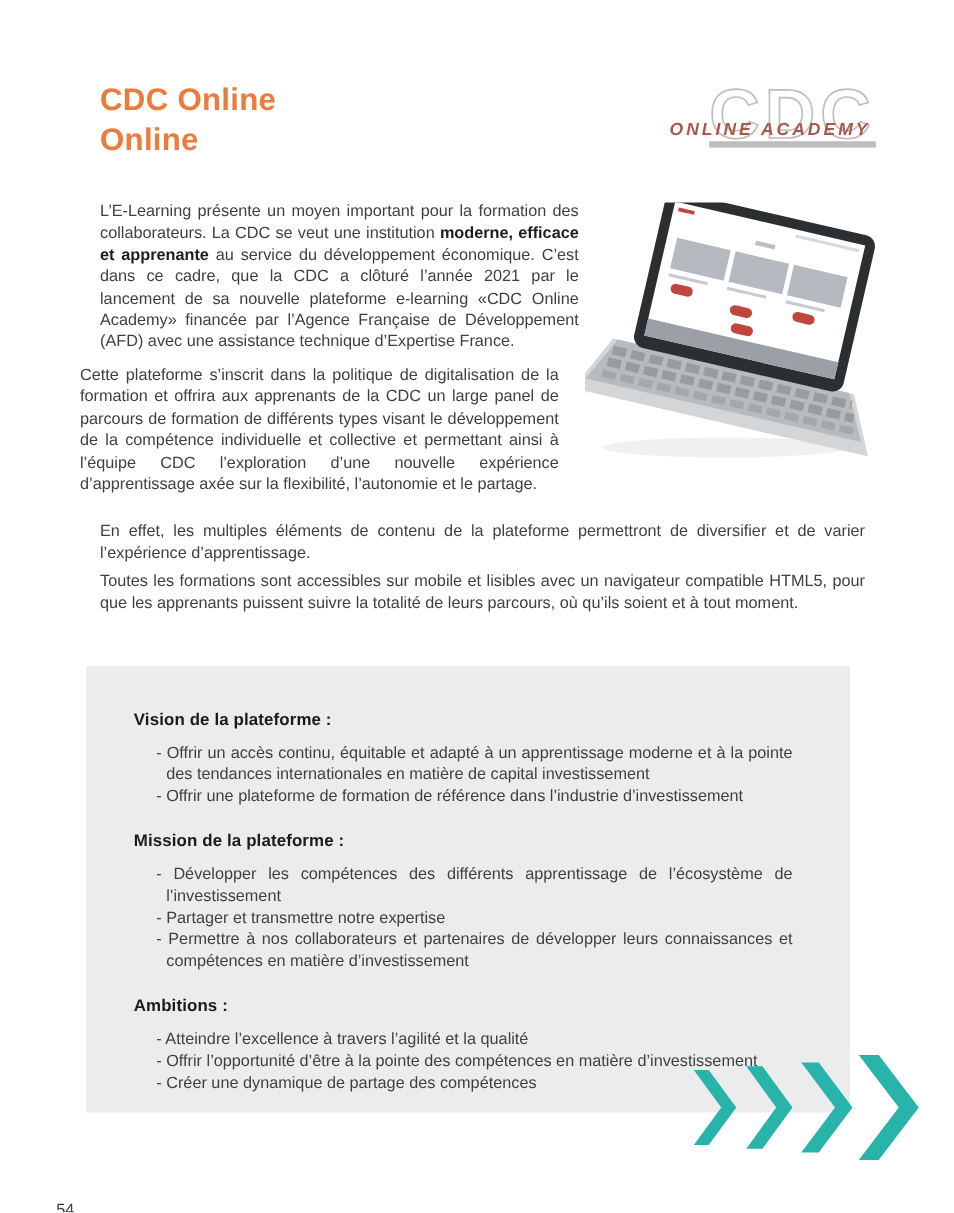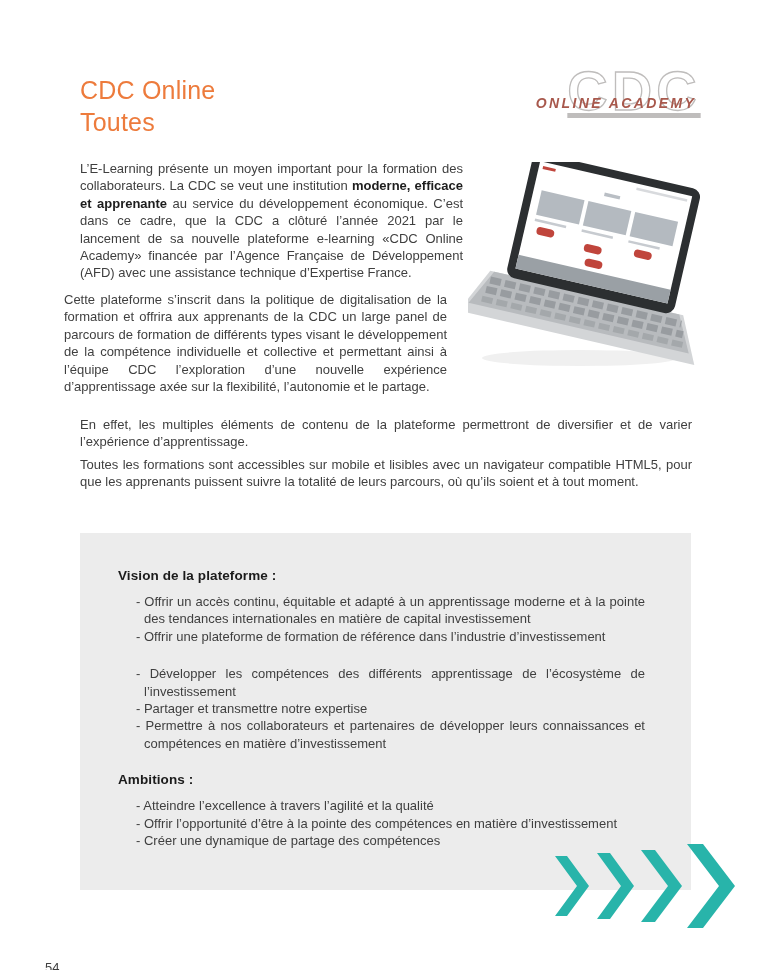--- a/index.html
+++ b/index.html
@@ -5,22 +5,22 @@
   * { margin:0; padding:0; box-sizing:border-box; }
   html,body { background:#ffffff; }
   body { font-family:"Liberation Sans", sans-serif; }
   .page {
     position:relative; width:763px; height:970px; background:#ffffff;
     overflow:hidden; margin:0 auto;
   }
 
   
   .title {
-    position:absolute; left:80px; top:74px; width:260px;
-    font-size:25px; font-weight:normal; line-height:1.28; color:#ED7B3C;
+    position:absolute; left:80px; top:64px; width:260px;
+    font-size:25px; font-weight:bold; line-height:1.28; color:#ED7B3C;
     letter-spacing:.2px;
   }
   .logo {
     position:absolute; left:530px; top:66px; width:172px; height:74px;
   }
   .logo-cdc {
     position:absolute; left:18px; top:-8px; width:100%;
     font-size:56px; font-weight:bold; letter-spacing:4px;
     color:transparent; -webkit-text-stroke:1.3px #bfbdbc;
     text-align:center;
@@ -41,21 +41,21 @@
   .intro-1 { position:absolute; left:80px; top:160px; width:383px; }
   .intro-2 { position:absolute; left:64px; top:291px; width:383px; }
   .wide-1  { position:absolute; left:80px; top:416px; width:612px; }
   .wide-2  { position:absolute; left:80px; top:456px; width:612px; }
 
   
   .laptop { position:absolute; left:468px; top:162px; width:252px; height:208px; }
 
   
   .infobox {
-    position:absolute; left:80px; top:533px; width:611px; height:357px;
+    position:absolute; left:69px; top:533px; width:611px; height:357px;
     background:#ECECEC; padding:35px 46px 0 38px;
   }
   .box-heading {
     font-size:13.5px; font-weight:bold; color:#1b1b1b; letter-spacing:.1px;
   }
   .box-list { list-style:none; margin:10px 0 20px 14px; }
   .box-list li {
     font-size:13px; line-height:17.4px; color:#3F3F3F; text-align:justify;
     padding-left:12px; text-indent:-8px;
   }
@@ -70,21 +70,21 @@
     font-size:13px; color:#3F3F3F;
   }
 </style>
 </head>
 <body>
 
 <div class="page">
 
   <div class="title">
     <div>CDC Online</div>
-    <div>Toutes</div>
+    <div>Online</div>
   </div>
 
   <div class="logo">
     <div class="logo-cdc">CDC</div>
     <div class="logo-word">ONLINE ACADEMY</div>
   </div>
 
   <p class="para intro-1"><span>L’E-Learning présente un moyen important pour la formation des collaborateurs. La CDC se veut une institution </span><b>moderne, efficace et apprenante</b><span> au service du développement économique. C’est dans ce cadre, que la CDC a clôturé l’année 2021 par le lancement de sa nouvelle plateforme e-learning «CDC Online Academy» financée par l’Agence Française de Développement (AFD) avec une assistance technique d’Expertise  France.</span></p>
 
   <p class="para intro-2">Cette plateforme s’inscrit dans la politique de digitalisation de la formation et offrira aux apprenants de la CDC un large panel de parcours de formation de différents types visant le développement de la compétence individuelle et collective et permettant ainsi à l’équipe CDC l’exploration d’une nouvelle expérience d’apprentissage axée sur la flexibilité, l’autonomie et le partage.</p>
@@ -123,20 +123,21 @@
   <p class="para wide-2">Toutes les formations sont accessibles sur mobile et lisibles avec un navigateur compatible HTML5, pour que les apprenants puissent suivre la totalité de leurs parcours, où qu’ils soient et à tout moment.</p>
 
   <div class="infobox">
 
     <div class="box-heading">Vision de la plateforme :</div>
     <ul class="box-list">
       <li>Offrir un accès continu, équitable et adapté à un apprentissage moderne et à la pointe des tendances internationales en matière de capital investissement</li>
       <li>Offrir une plateforme de formation de référence dans l’industrie d’investissement</li>
     </ul>
 
+    <div class="box-heading">Mission de la plateforme :</div>
     <ul class="box-list">
       <li>Développer les compétences des différents apprentissage de l’écosystème de l’investissement</li>
       <li>Partager et transmettre notre expertise</li>
       <li>Permettre à nos collaborateurs et partenaires de développer leurs connaissances et compétences en matière d’investissement</li>
     </ul>
 
     <div class="box-heading">Ambitions :</div>
     <ul class="box-list">
       <li>Atteindre l’excellence à travers l’agilité et la qualité</li>
       <li>Offrir l’opportunité d’être à la pointe des compétences en matière d’investissement</li>

